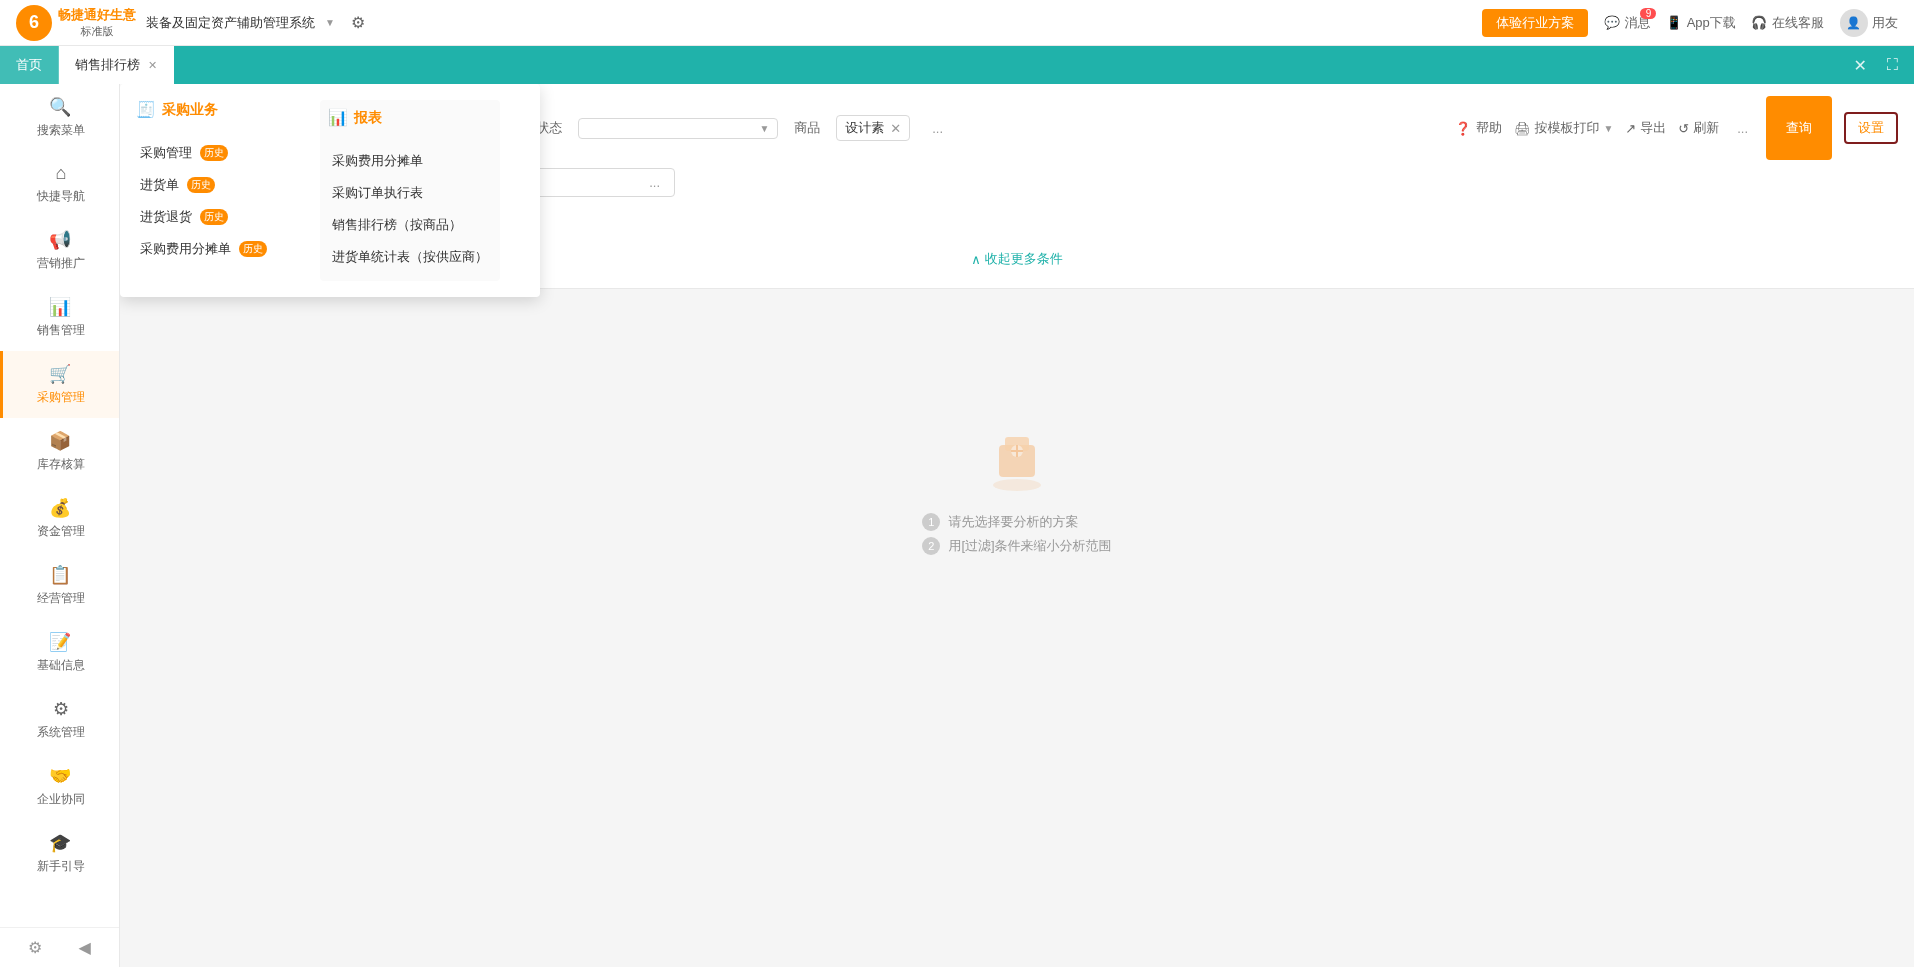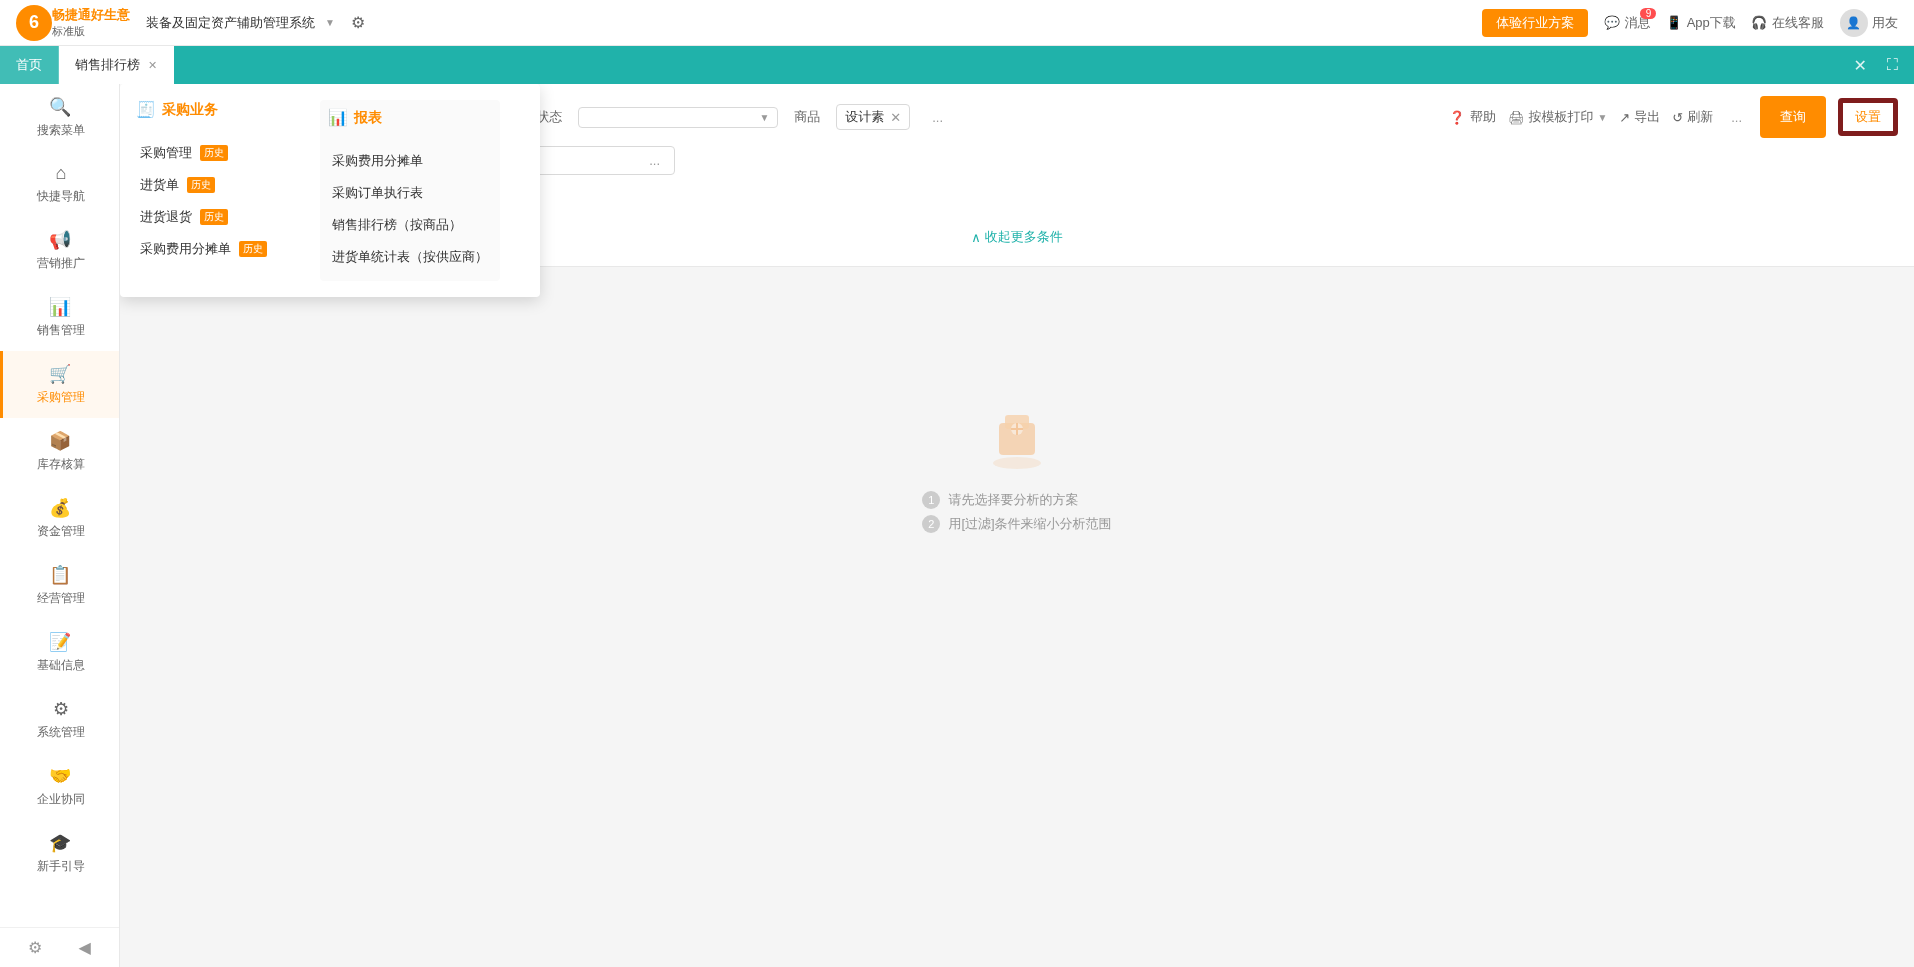--- a/index.html
+++ b/index.html
@@ -2,21 +2,21 @@
 <html><head>
   <meta charset="utf-8">
   <style>
     * { margin: 0; padding: 0; box-sizing: border-box; }
     body { font-family: 'Microsoft YaHei', sans-serif; font-size: 13px; background: #f5f5f5; color: #333; width: 1914px; height: 967px; overflow: hidden; }
 
     
     .topbar { display: flex; align-items: center; height: 46px; background: #fff; border-bottom: 1px solid #e8e8e8; padding: 0 16px; }
     .topbar-logo { display: flex; align-items: center; width: 120px; }
     .logo-icon { width: 36px; height: 36px; background: #ff8c00; border-radius: 50%; display: flex; align-items: center; justify-content: center; color: #fff; font-size: 18px; font-weight: bold; }
-    .logo-text { font-size: 11px; color: #666; line-height: 1.3; }
+    .logo-text { margin-left: 6px; font-size: 11px; color: #666; line-height: 1.3; text-align: center; }
     .logo-text .main { color: #ff8c00; font-size: 13px; font-weight: bold; }
     .topbar-system { display: flex; align-items: center; flex: 1; font-size: 13px; color: #333; padding-left: 10px; }
     .topbar-system span { margin-right: 6px; }
     .topbar-actions { display: flex; align-items: flex-end; gap: 16px; margin-left: auto; }
     .industry-btn { background: #ff8c00; color: #fff; border: none; border-radius: 4px; padding: 5px 14px; cursor: pointer; font-size: 13px; }
     .topbar-icon-group { display: flex; align-items: center; gap: 16px; color: #666; font-size: 13px; }
     .topbar-icon-item { display: flex; align-items: center; gap: 4px; cursor: pointer; position: relative; }
     .badge { background: #ff4d4f; color: #fff; border-radius: 10px; font-size: 10px; padding: 0 4px; position: absolute; top: -6px; right: -6px; min-width: 16px; text-align: center; }
     .user-avatar { width: 28px; height: 28px; background: #ddd; border-radius: 50%; display: flex; align-items: center; justify-content: center; }
 
@@ -50,38 +50,38 @@
     .filter-row:last-child { margin-bottom: 0; }
     .filter-label { color: #666; font-size: 13px; white-space: nowrap; }
     .filter-input { border: 1px solid #d9d9d9; border-radius: 4px; padding: 4px 8px; font-size: 13px; background: #fff; min-width: 120px; }
     .filter-tag { display: flex; align-items: center; background: #fff; border: 1px solid #d9d9d9; border-radius: 4px; padding: 3px 8px; font-size: 13px; gap: 6px; }
     .filter-tag .remove { color: #999; cursor: pointer; }
     .filter-select { display: flex; align-items: center; border: 1px solid #d9d9d9; border-radius: 4px; padding: 4px 8px; font-size: 13px; background: #fff; cursor: pointer; min-width: 120px; justify-content: space-between; }
     .date-range { display: flex; align-items: center; gap: 4px; font-size: 13px; color: #333; }
     .date-link { color: #20b2aa; cursor: pointer; font-size: 12px; }
     .toolbar-right { margin-left: auto; display: flex; align-items: center; gap: 12px; }
     .toolbar-btn { display: flex; align-items: center; gap: 4px; color: #666; cursor: pointer; font-size: 13px; }
-    .query-btn { background: #ff8c00; color: #fff; border: none; border-radius: 4px; padding: 12px 20px; cursor: pointer; font-size: 13px; }
-    .setting-btn { background: #fff; color: #ff8c00; border: 5px solid #7f1d1d; border-radius: 4px; padding: 5px 12px; cursor: pointer; font-size: 13px; }
+    .query-btn { background: #ff8c00; color: #fff; border: none; border-radius: 4px; padding: 23px 20px; cursor: pointer; font-size: 13px; }
+    .setting-btn { background: #fff; color: #ff8c00; border: 2px solid #7f1d1d; border-radius: 4px; padding: 5px 12px; cursor: pointer; font-size: 13px; }
     .collapse-btn { display: flex; align-items: center; justify-content: center; color: #20b2aa; cursor: pointer; font-size: 13px; gap: 4px; padding: 8px; }
 
     
     .empty-state { display: flex; flex-direction: column; align-items: center; justify-content: center; height: 400px; color: #999; font-size: 13px; }
     .empty-icon { width: 80px; height: 80px; margin-bottom: 16px; opacity: 0.6; }
     .empty-hints { text-align: left; }
     .empty-hints p { margin-bottom: 6px; display: flex; align-items: center; gap: 8px; }
     .hint-num { width: 18px; height: 18px; background: #ccc; border-radius: 50%; color: #fff; font-size: 11px; display: flex; align-items: center; justify-content: center; flex-shrink: 0; }
 
     
     .dropdown-menu { position: absolute; top: 0; left: 120px; background: #fff; box-shadow: 0 4px 16px rgba(0,0,0,0.15); border-radius: 4px; z-index: 100; display: flex; padding: 16px; gap: 24px; min-width: 420px; }
     .dropdown-col { min-width: 160px; }
     .dropdown-col-title { display: flex; align-items: center; gap: 6px; font-size: 14px; font-weight: 600; color: #ff8c00; margin-bottom: 12px; padding-bottom: 6px; }
     .dropdown-col-title .col-icon { font-size: 16px; }
     .dropdown-item { display: flex; align-items: center; gap: 8px; padding: 7px 4px; cursor: pointer; font-size: 13px; color: #333; border-radius: 3px; }
-    .history-badge { background: #ff8c00; color: #fff; font-size: 10px; padding: 1px 4px; border-radius: 2px; }
+    .history-badge { background: #ff8c00; color: #fff; font-size: 10px; padding: 1px 4px; border-radius: 8px; }
     .right-col-bg { background: #fafafa; border-radius: 4px; padding: 8px; }
 
     .ellipsis-btn { color: #999; cursor: pointer; padding: 2px 6px; }
 
     .chevron { font-size: 10px; color: #999; }
     .settings-icon { color: #666; cursor: pointer; font-size: 16px; padding: 4px; }
   </style>
 </head>
 <body>
 

